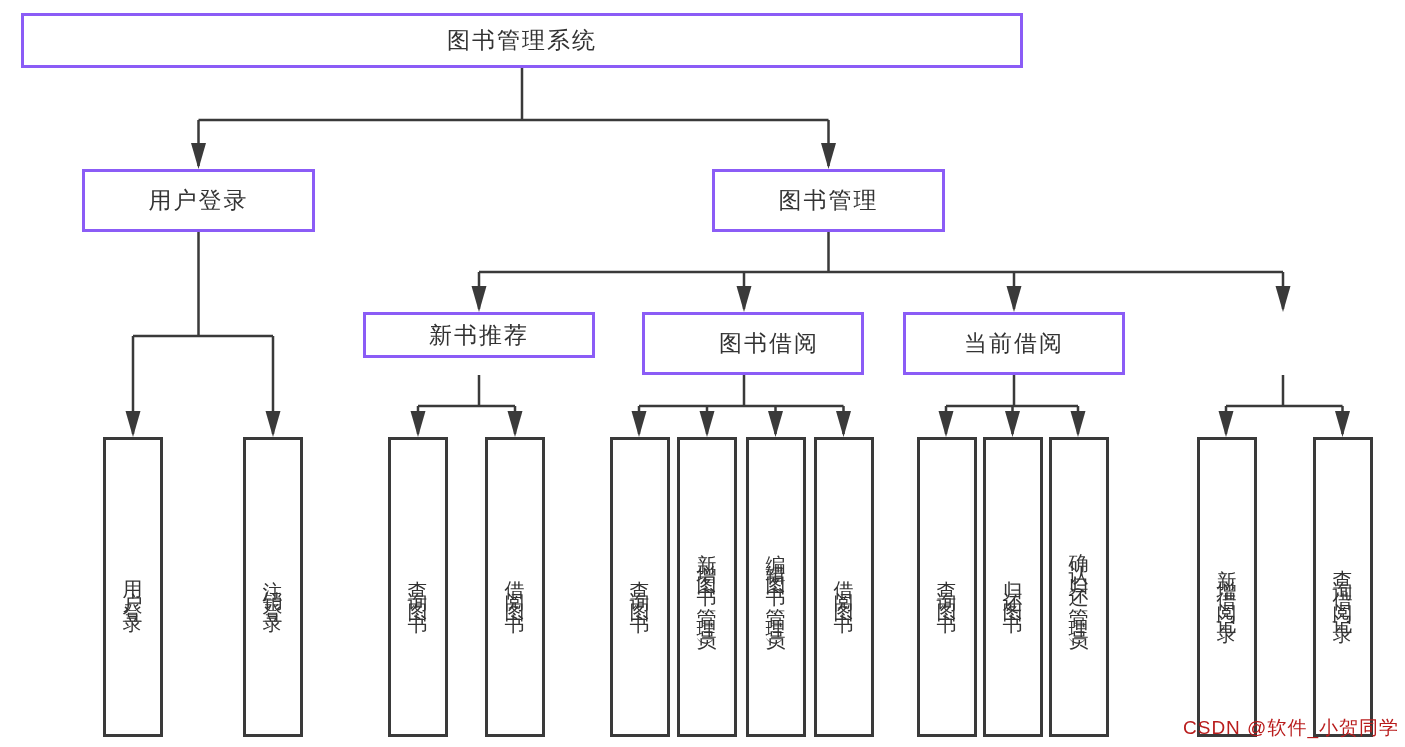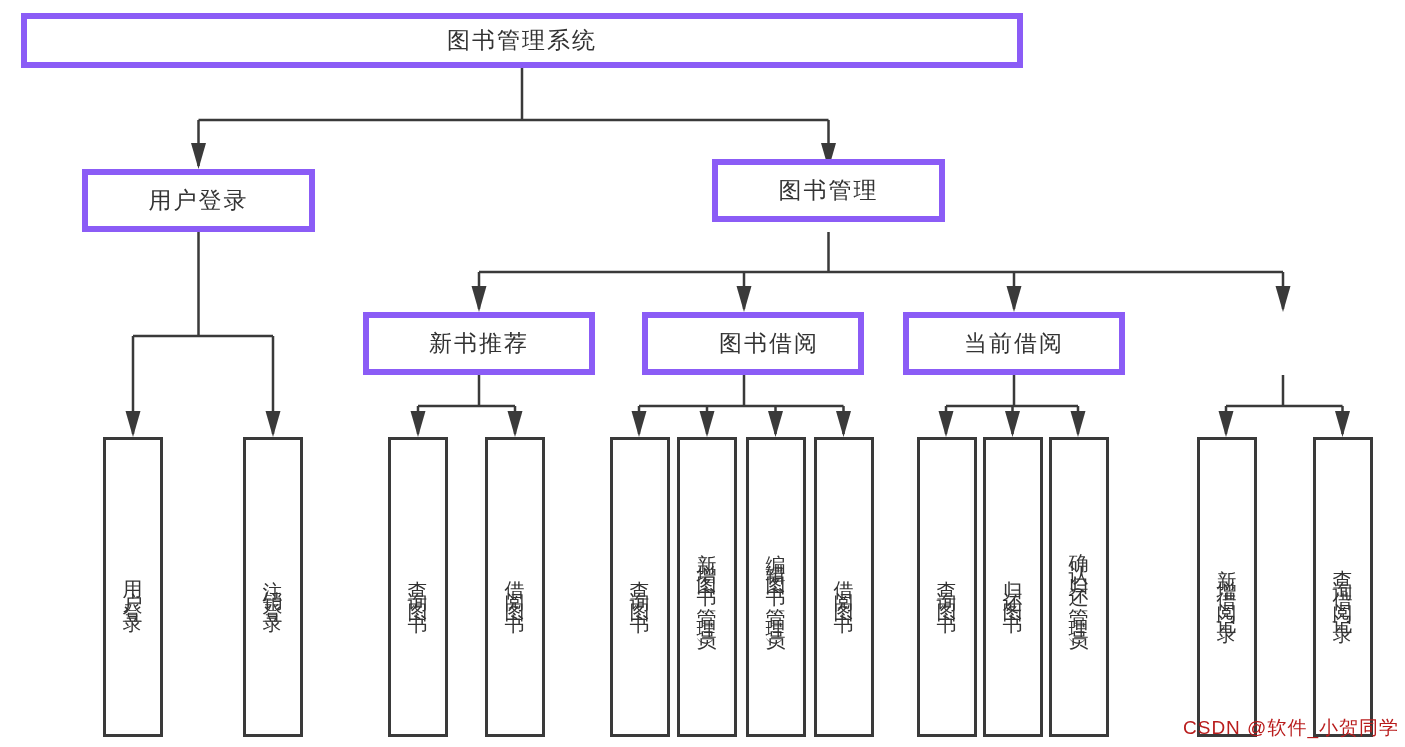--- a/index.html
+++ b/index.html
@@ -6,21 +6,21 @@
   .stage{
     position:relative;
     width:1405px;height:747px;
     background:#fff;
     font-family:"Liberation Sans","DejaVu Sans",sans-serif;
     overflow:hidden;
   }
   .wires{position:absolute;left:0;top:0;width:1405px;height:747px;z-index:1;}
   .hbox{
     position:absolute;z-index:2;box-sizing:border-box;
-    background:#fff;border:6px solid #8b5cf6;
+    background:#fff;border:3px solid #8b5cf6;
     display:flex;align-items:center;justify-content:center;
     font-size:23px;color:#333;letter-spacing:2px;white-space:nowrap;
   }
   .vbox{
     position:absolute;z-index:2;box-sizing:border-box;
     width:60px;height:300px;top:437px;
     background:#fff;border:3px solid #3a3a3a;
     display:flex;align-items:center;justify-content:center;
   }
   .vbox span{
@@ -71,25 +71,25 @@
     </g>
   </svg>
 
   <div class="hbox" style="left:21px;top:13px;width:1002px;height:55px;">
     <span>图书管理系统</span>
   </div>
 
   <div class="hbox" style="left:82px;top:169px;width:233px;height:63px;">
     <span>用户登录</span>
   </div>
-  <div class="hbox" style="left:712px;top:159px;width:233px;height:63px;">
+  <div class="hbox" style="left:712px;top:169px;width:233px;height:63px;">
     <span>图书管理</span>
   </div>
 
-  <div class="hbox" style="left:363px;top:312px;width:232px;height:63px;justify-content:center;">
+  <div class="hbox" style="left:363px;top:312px;width:232px;height:46px;justify-content:center;">
     <span>新书推荐</span>
   </div>
   <div class="hbox" style="left:642px;top:312px;width:222px;height:63px;padding-left:32px;">
     <span>图书借阅</span>
   </div>
   <div class="hbox" style="left:903px;top:312px;width:222px;height:63px;">
     <span>当前借阅</span>
   </div>
 
   <div class="vbox" style="left:103px;">

